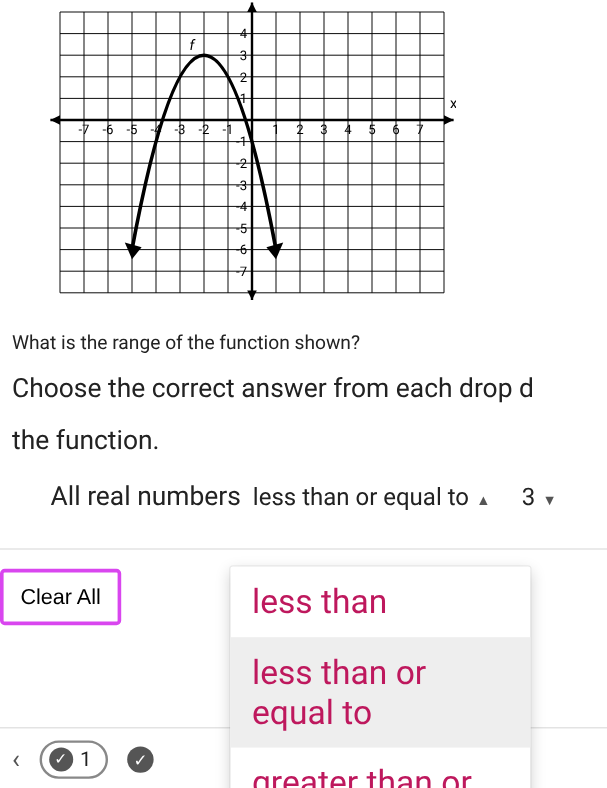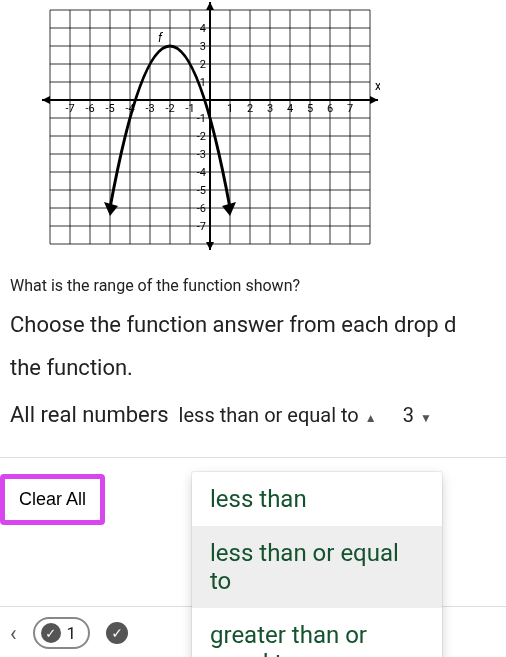--- a/index.html
+++ b/index.html
@@ -30,20 +30,21 @@
       font-size: 22px;
       padding: 0 10px 10px 10px;
       line-height: 1.5;
     }
     .answer-row {
       display: flex;
       align-items: baseline;
       gap: 10px;
       padding: 8px 10px 6px 10px;
       font-size: 22px;
+      justify-content: center;
     }
     .dd1 {
       font-size: 20px;
       display: inline-flex;
       align-items: baseline;
       gap: 6px;
       cursor: pointer;
     }
     .dd2 {
       font-size: 20px;
@@ -62,43 +63,43 @@
       border-top: 1px solid #ddd;
       margin: 24px 0 0 0;
     }
     .bottom-bar {
       display: flex;
       align-items: center;
       gap: 18px;
       padding: 16px 10px 10px 10px;
     }
     .clear-btn {
-      border: 5px solid #d946ef;
+      border: 3px solid #d946ef;
       background: #fff;
       font-size: 18px;
       padding: 10px 14px;
       border-radius: 4px;
       cursor: pointer;
       margin-left: -10px;
     }
     .dropdown-menu {
       position: absolute;
       left: 192px;
       top: 472px;
       width: 250px;
       background: #fff;
       box-shadow: 0 4px 12px rgba(0,0,0,0.18), 0 0 0 1px rgba(0,0,0,0.06);
       border-radius: 2px;
       z-index: 10;
     }
     .dropdown-item {
-      font-size: 24px;
+      font-size: 28px;
       padding: 13px 18px;
       cursor: pointer;
-      color: #14532d;
+      color: #be185d;
     }
     .dropdown-item.selected {
       background: #eee;
     }
     .nav-row {
       position: absolute;
       left: 0;
       bottom: 8px;
       width: 100%;
       display: flex;
@@ -241,21 +242,21 @@
     <text x="118" y="42" font-size="12" fill="#000" font-style="italic">f</text>
 
     <path d="M 70 208 Q 130 -116 190 208" fill="none" stroke="#000" stroke-width="3" transform=""></path>
 
     <polygon points="70,216 64,202 78,206" fill="#000"></polygon>
     <polygon points="190,216 182,206 196,202" fill="#000"></polygon>
   </svg>
 </div>
 
 <p class="question">What is the range of the function shown?</p>
-<p class="instr">Choose the function answer from each drop d</p>
+<p class="instr">Choose the correct answer from each drop d</p>
 <p class="instr">the function.</p>
 
 <div class="answer-row">
   <span>All real numbers</span>
   <span class="dd1">
     <span>less than or equal to</span>
     <span class="caret-up">▲</span>
   </span>
   <span class="dd2">
     <span>3</span>

